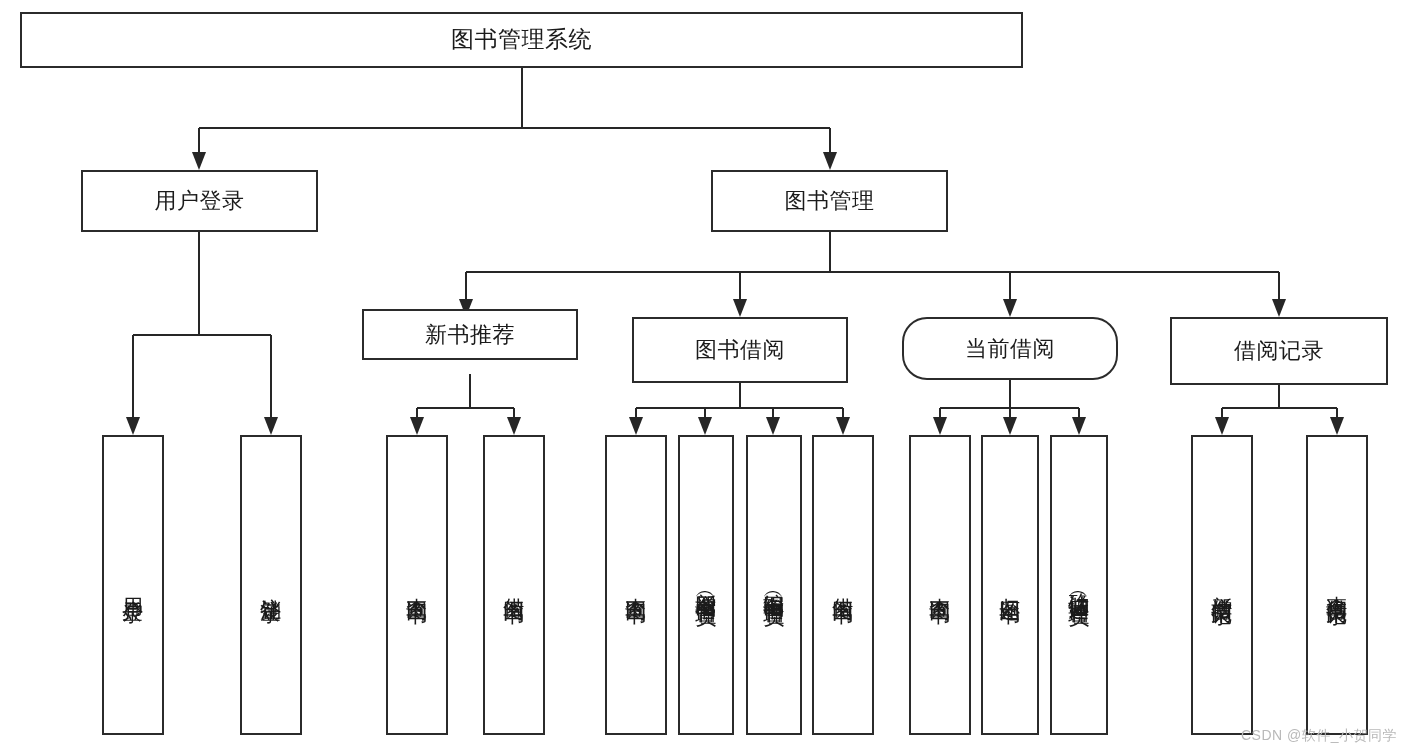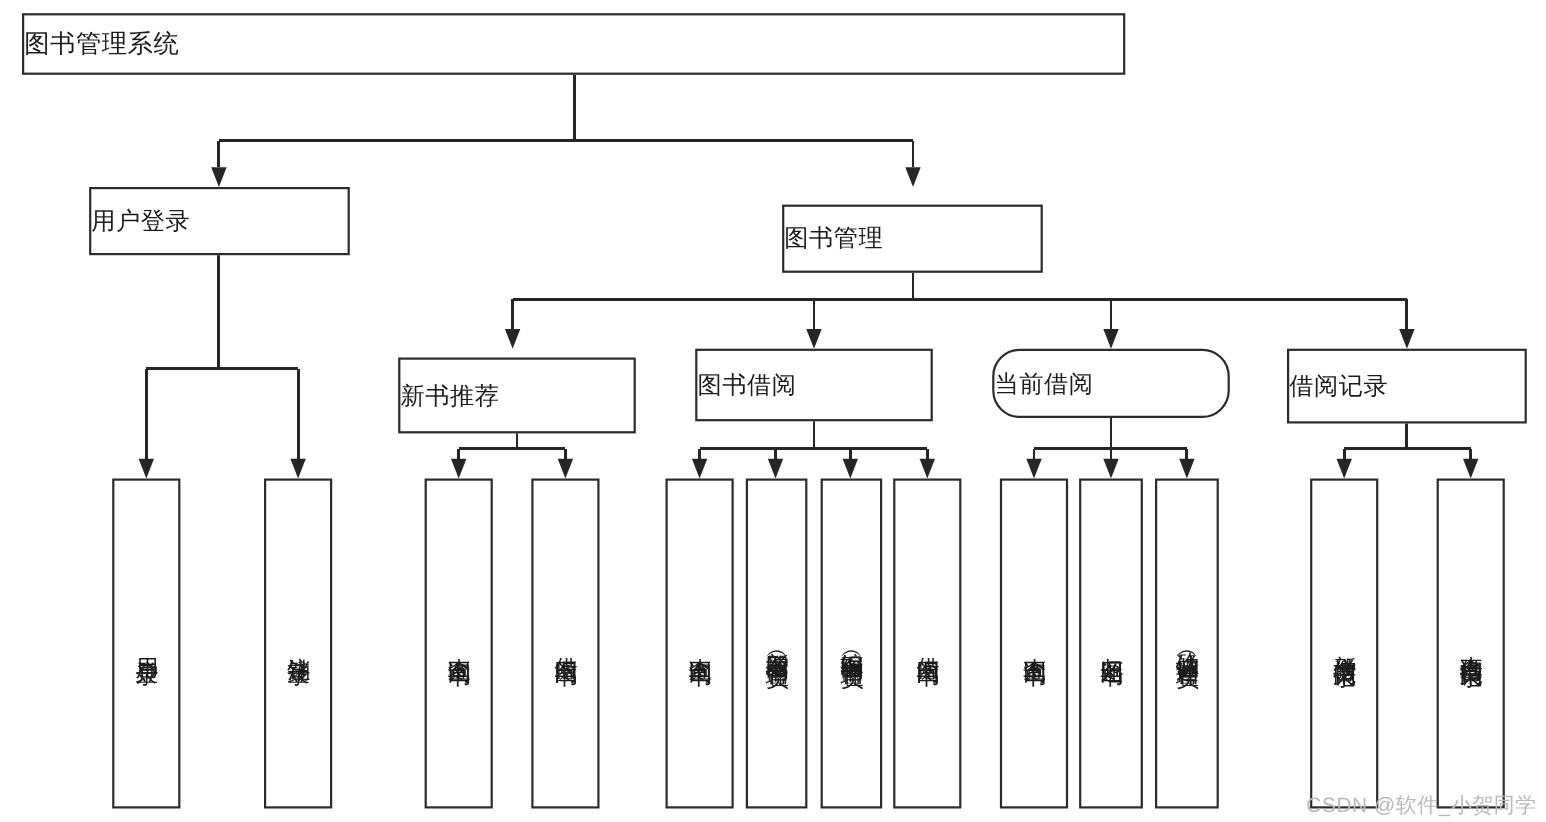--- a/index.html
+++ b/index.html
@@ -32,21 +32,21 @@
   #wires polygon{ fill:#262626; }
 
   
   .node{
     position:absolute;
     box-sizing:border-box;
     background:#ffffff;
     border:2.6px solid #2b2b2b;
     display:flex;
     align-items:center;
-    justify-content:flex-start;
+    justify-content:center;
     text-align:center;
   }
   .node .lbl{
     font-size:22px;
     line-height:1.18;
     letter-spacing:0.5px;
     color:#1b1b1b;
     white-space:nowrap;
   }
   
@@ -66,21 +66,21 @@
     line-height:1.30;
     letter-spacing:2px;
     max-height:288px;
   }
 
   
   #watermark{
     position:absolute;
     right:8px;
     bottom:2px;
-    font-size:19px;
+    font-size:14px;
     color:#b9b9b9;
     letter-spacing:0.5px;
     white-space:nowrap;
     user-select:none;
   }
 </style>
 </head>
 <body>
 
 <div id="canvas">
@@ -147,25 +147,25 @@
     <polygon points="1330,417 1344,417 1337,435"></polygon>
   </svg>
 
   <div class="node root" style="left:20px; top:12px; width:1003px; height:56px;">
     <span class="lbl">图书管理系统</span>
   </div>
 
   <div class="node" style="left:81px; top:170px; width:237px; height:62px;">
     <span class="lbl">用户登录</span>
   </div>
-  <div class="node" style="left:711px; top:170px; width:237px; height:62px;margin-top:16px;">
+  <div class="node" style="left:711px; top:170px; width:237px; height:62px;">
     <span class="lbl">图书管理</span>
   </div>
 
-  <div class="node" style="left:362px; top:325px; width:216px; height:69px;">
+  <div class="node" style="left:362px; top:309px; width:216px; height:51px;">
     <span class="lbl">新书推荐</span>
   </div>
   <div class="node" style="left:632px; top:317px; width:216px; height:66px;">
     <span class="lbl">图书借阅</span>
   </div>
   <div class="node" style="left:902px; top:317px; width:216px; height:63px;border-radius:25px;">
     <span class="lbl">当前借阅</span>
   </div>
   <div class="node" style="left:1170px; top:317px; width:218px; height:68px;">
     <span class="lbl">借阅记录</span>

